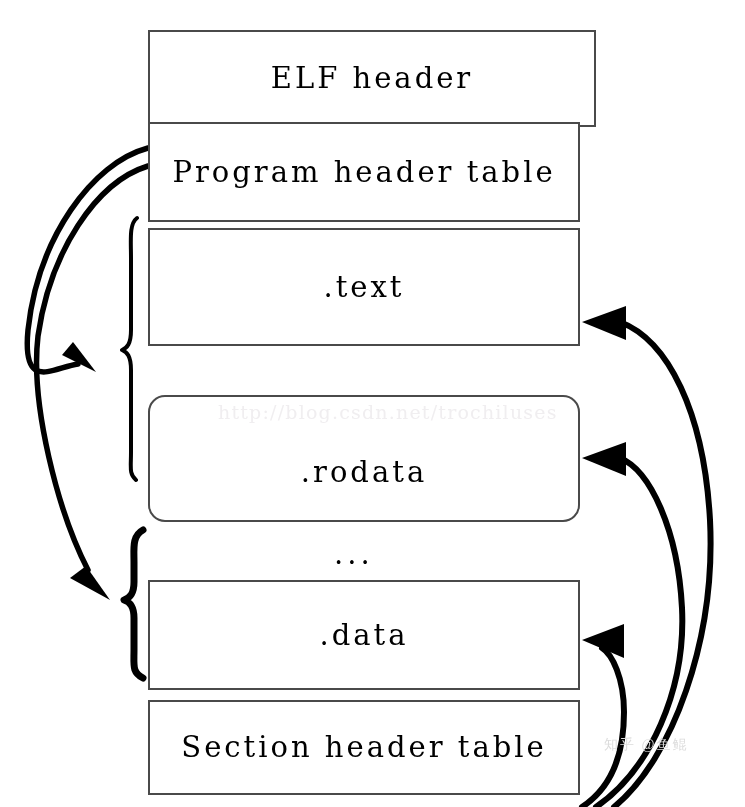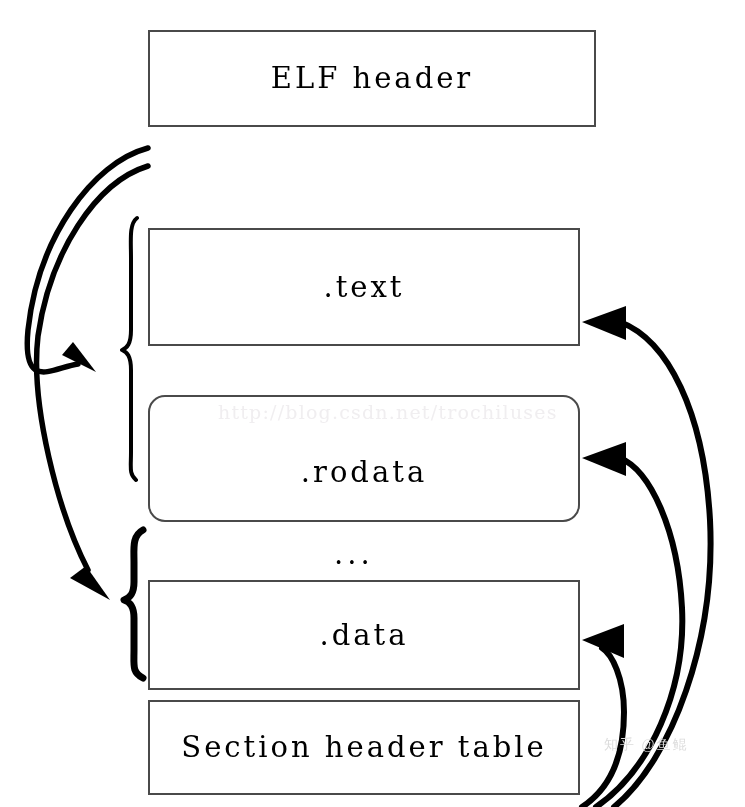--- a/index.html
+++ b/index.html
@@ -119,20 +119,23 @@
     <g>
       <path d="M 582,807 C 608,790 624,760 624,712 C 624,678 612,654 602,648" fill="none" stroke="#000000" stroke-width="6" stroke-linecap="round"></path>
       <polygon points="582,640 624,624 624,658" fill="#000000"></polygon>
     </g>
   </svg>
 
   <div class="sec-box" style="left:148px; top:18px; width:448px; height:97px;margin-top:12px;">
     <span class="sec-label">ELF header</span>
   </div>
 
+  <div class="sec-box" style="left:148px; top:122px; width:432px; height:100px;">
+    <span class="sec-label">Program header table</span>
+  </div>
 
   <div class="sec-box" style="left:148px; top:228px; width:432px; height:118px;">
     <span class="sec-label">.text</span>
   </div>
 
   <div class="sec-box" style="left:148px; top:395px; width:432px; height:127px;border-radius:17px;">
     <span class="sec-label" style="margin-top:28px;">.rodata</span>
   </div>
 
   <div class="sec-box" style="left:148px; top:700px; width:432px; height:95px;">

